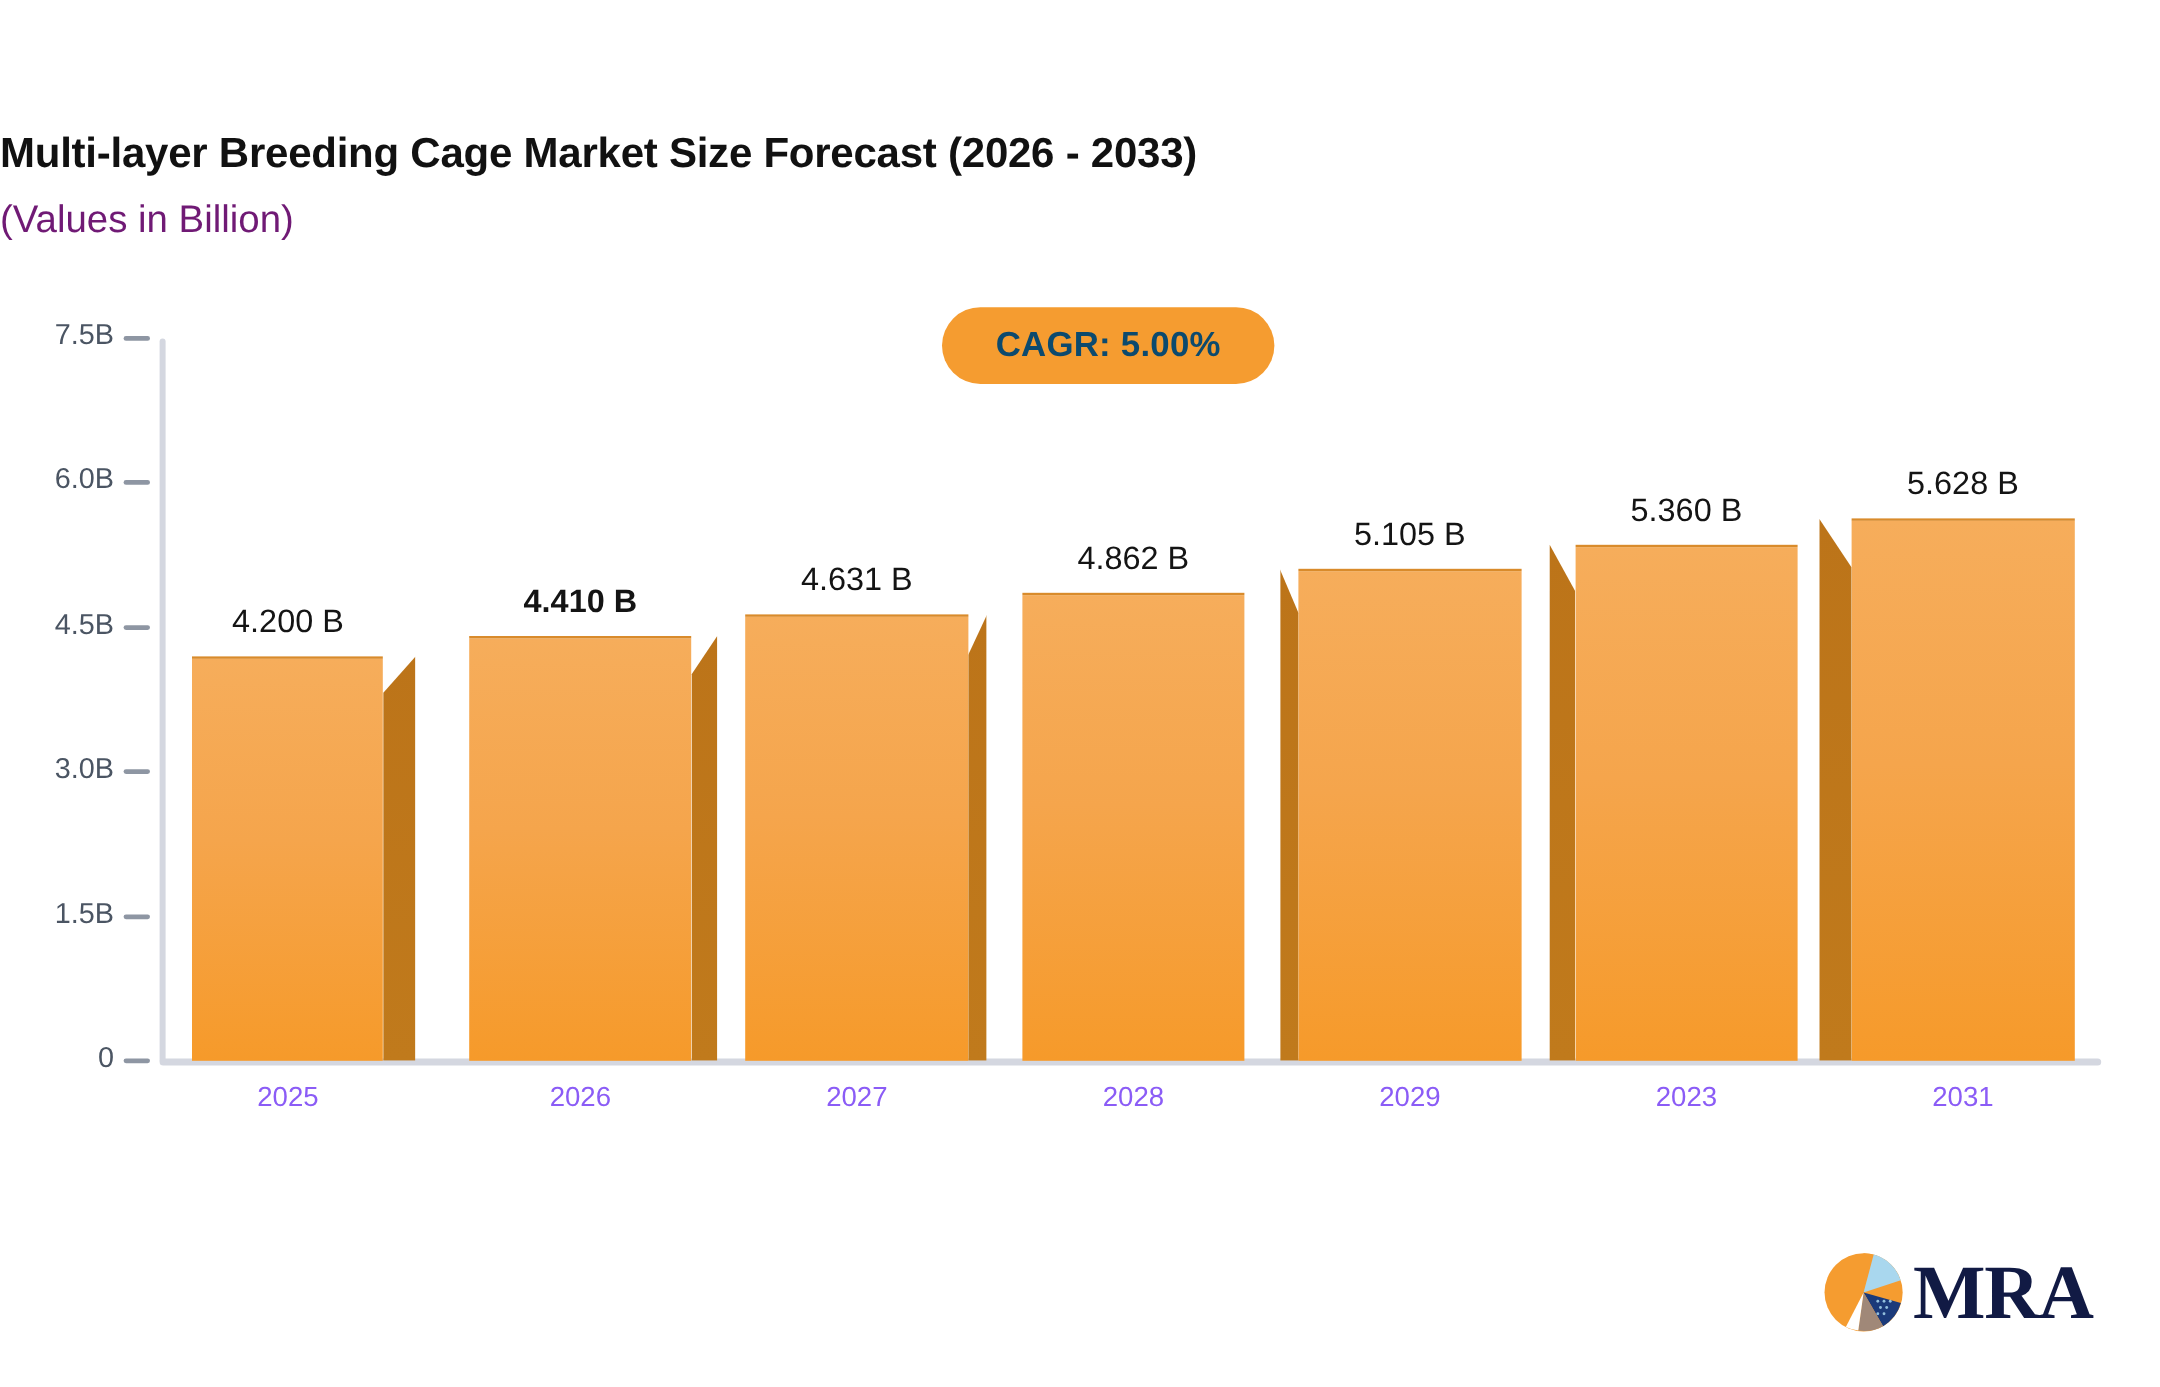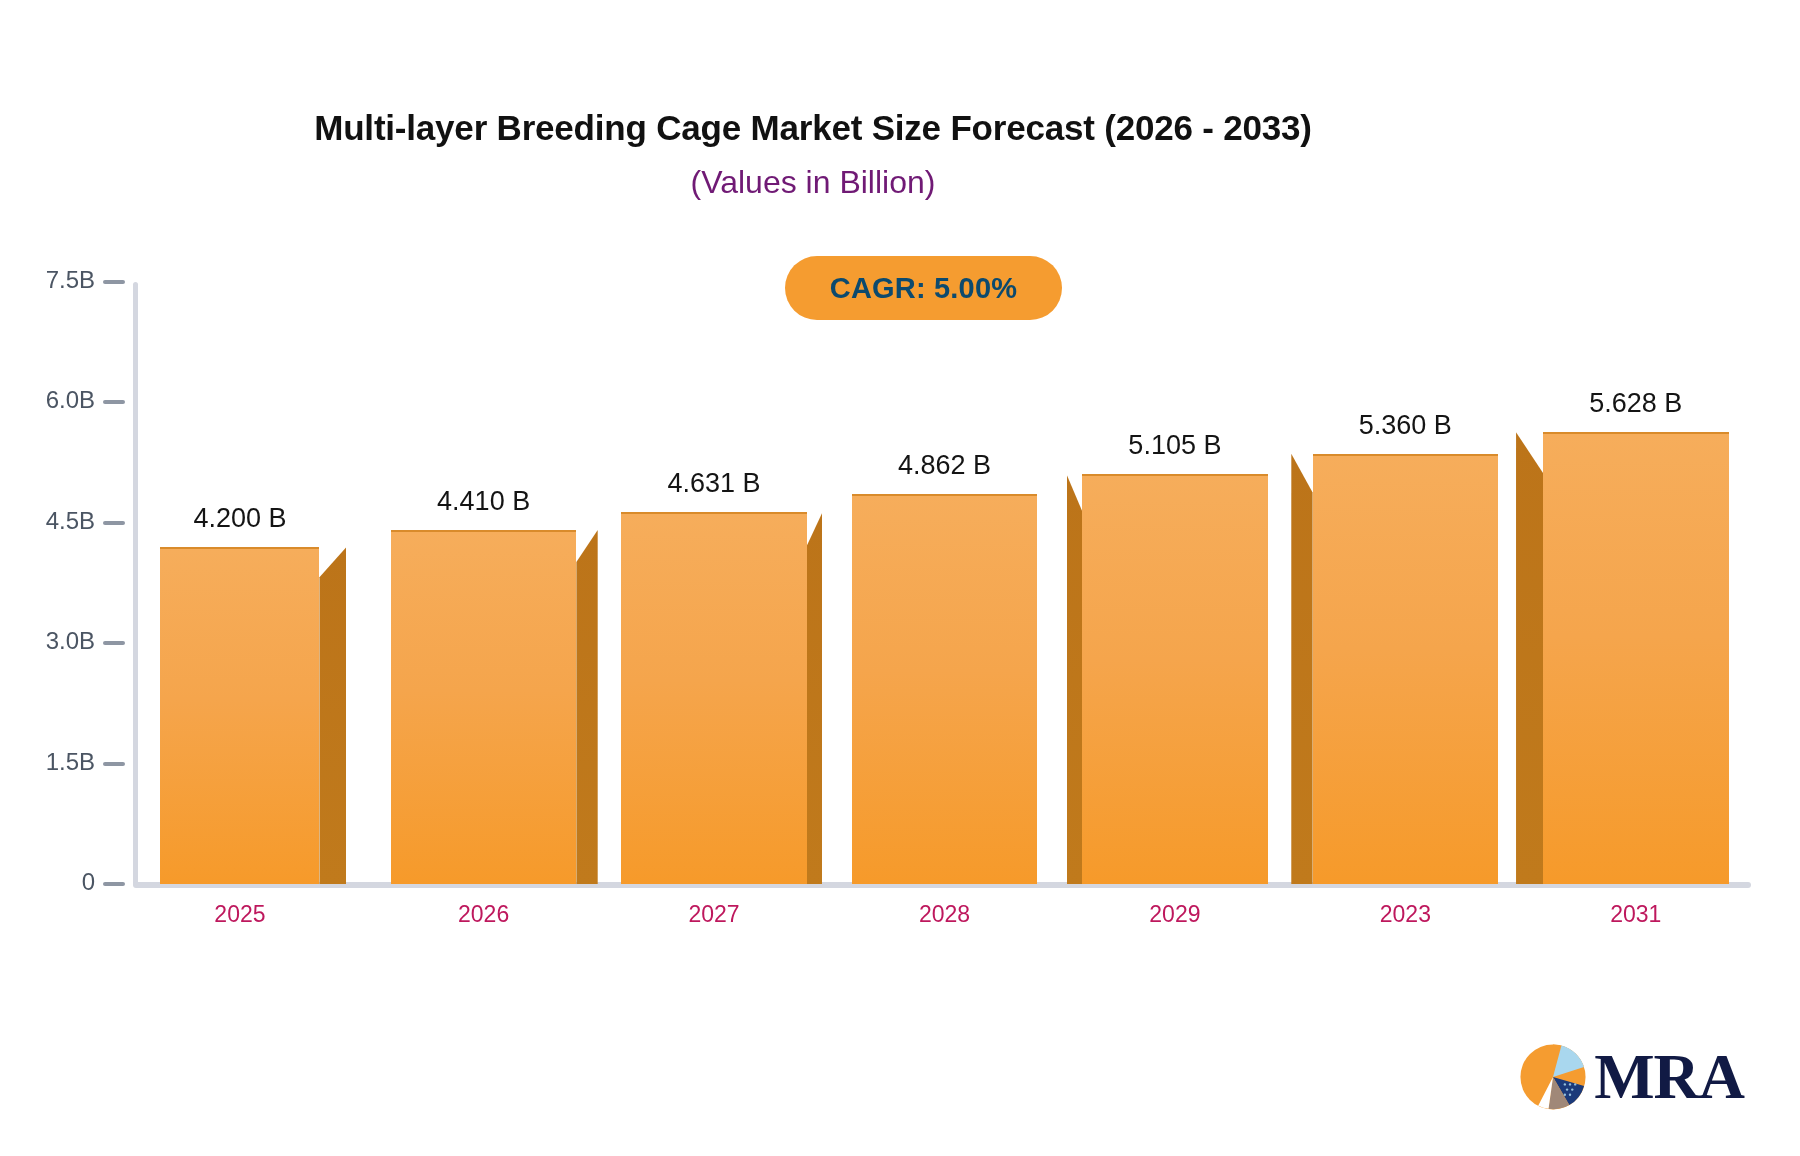--- a/index.html
+++ b/index.html
@@ -20,21 +20,21 @@
     left: 0; top: 0;
     width: 1800px; height: 1156px;
     background: #ffffff;
   }
 
   
   #title-block {
     position: absolute;
     left: 0; top: 108px;
     width: 1626px;
-    text-align: center;
+    text-align: left;
   }
   #chart-title {
     font-size: 35px;
     font-weight: bold;
     color: #111111;
     letter-spacing: -0.2px;
     line-height: 1.15;
     margin: 0;
   }
   #chart-subtitle {
@@ -148,21 +148,21 @@
     font-size: 27px;
     color: #141414;
     white-space: nowrap;
   }
   .bar-xlabel {
     position: absolute;
     left: 50%;
     transform: translateX(-50%);
     bottom: -44px;
     font-size: 23px;
-    color: #be185d;
+    color: #8b5cf6;
     white-space: nowrap;
   }
 
   
   #logo {
     position: absolute;
     right: 56px;
     bottom: 42px;
     display: flex;
     align-items: center;
@@ -223,21 +223,21 @@
     <div id="bars">
         <div class="bar-group" style="left: 160.467px; width: 159px; height: 337.12px;">
           <div class="bar-front" style="height: 337.12px;"></div>
           <div class="bar-side right" style="width: 27px; height: 337.12px; right: -27px;"></div>
           <span class="bar-value" style="top: -44px;">4.200 B</span>
           <span class="bar-xlabel">2025</span>
         </div>
         <div class="bar-group" style="left: 390.895px; width: 185.495px; height: 353.976px;">
           <div class="bar-front" style="height: 353.976px;"></div>
           <div class="bar-side right" style="width: 21.3333px; height: 353.976px; right: -21.3333px;"></div>
-          <span class="bar-value" style="top: -44px;">4.410 B</span>
+          <span class="bar-value" style="top: -44px; font-weight: bold;">4.410 B</span>
           <span class="bar-xlabel">2026</span>
         </div>
         <div class="bar-group" style="left: 621.324px; width: 185.495px; height: 371.715px;">
           <div class="bar-front" style="height: 371.715px;"></div>
           <div class="bar-side right" style="width: 15.6667px; height: 371.715px; right: -15.6667px;"></div>
           <span class="bar-value" style="top: -44px;">4.631 B</span>
           <span class="bar-xlabel">2027</span>
         </div>
         <div class="bar-group" style="left: 851.753px; width: 185.495px; height: 390.257px;">
           <div class="bar-front" style="height: 390.257px;"></div>

